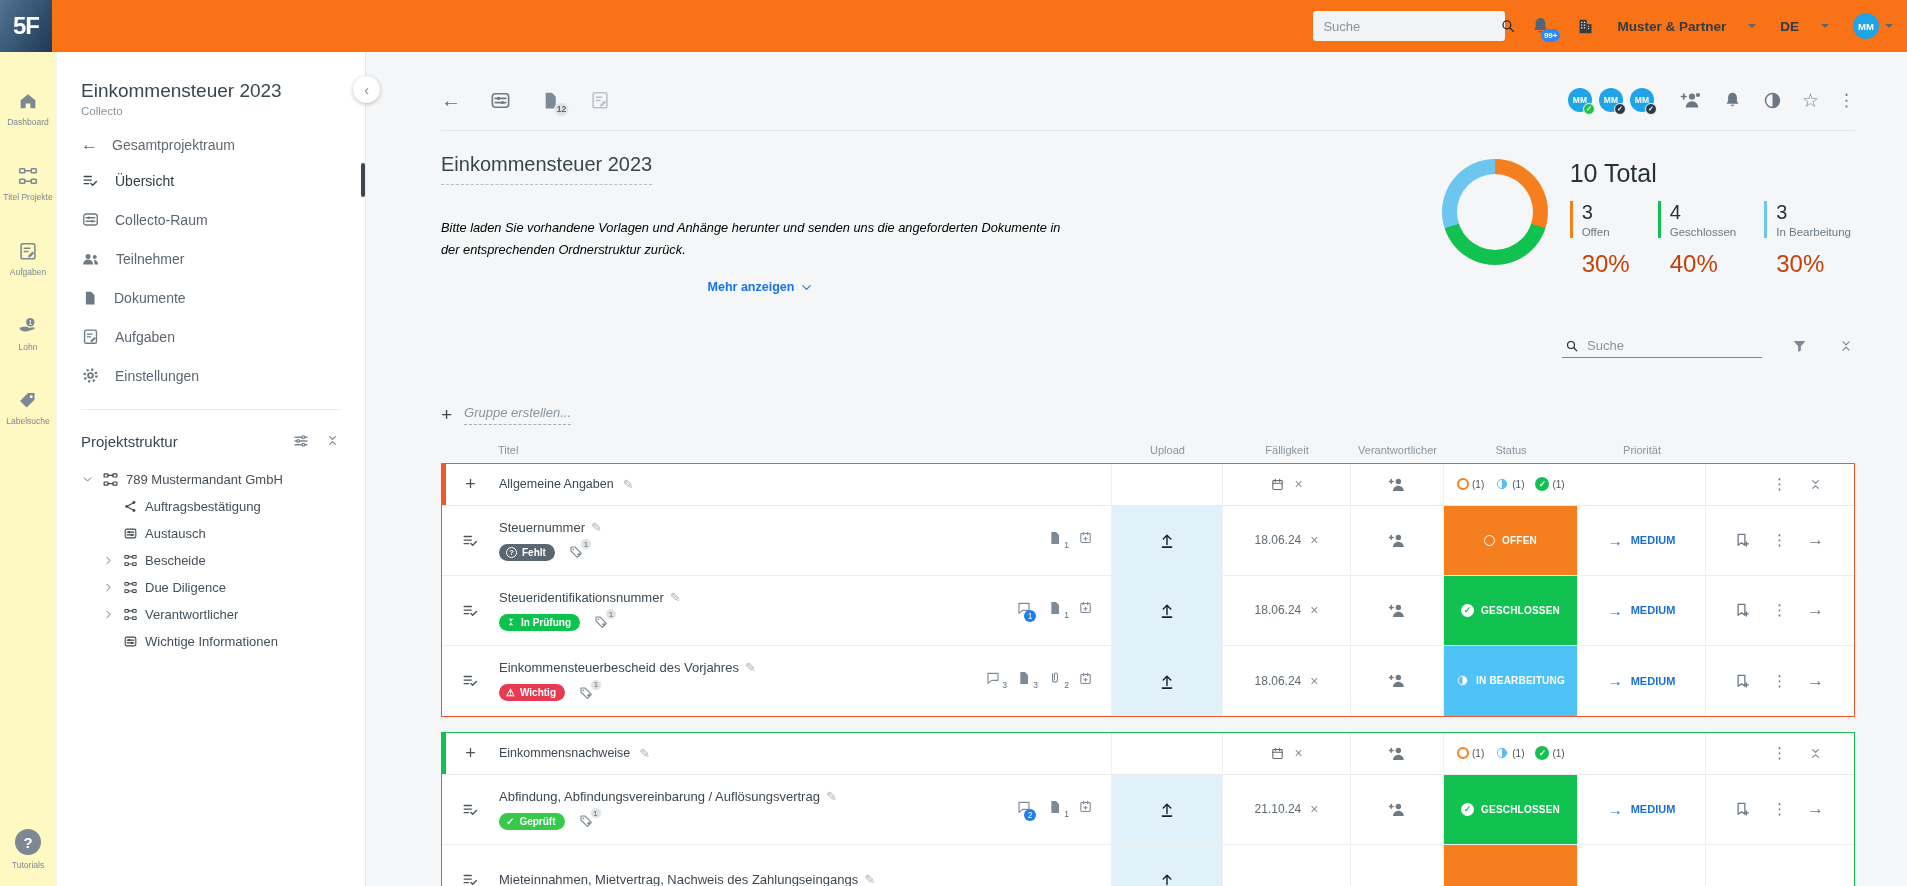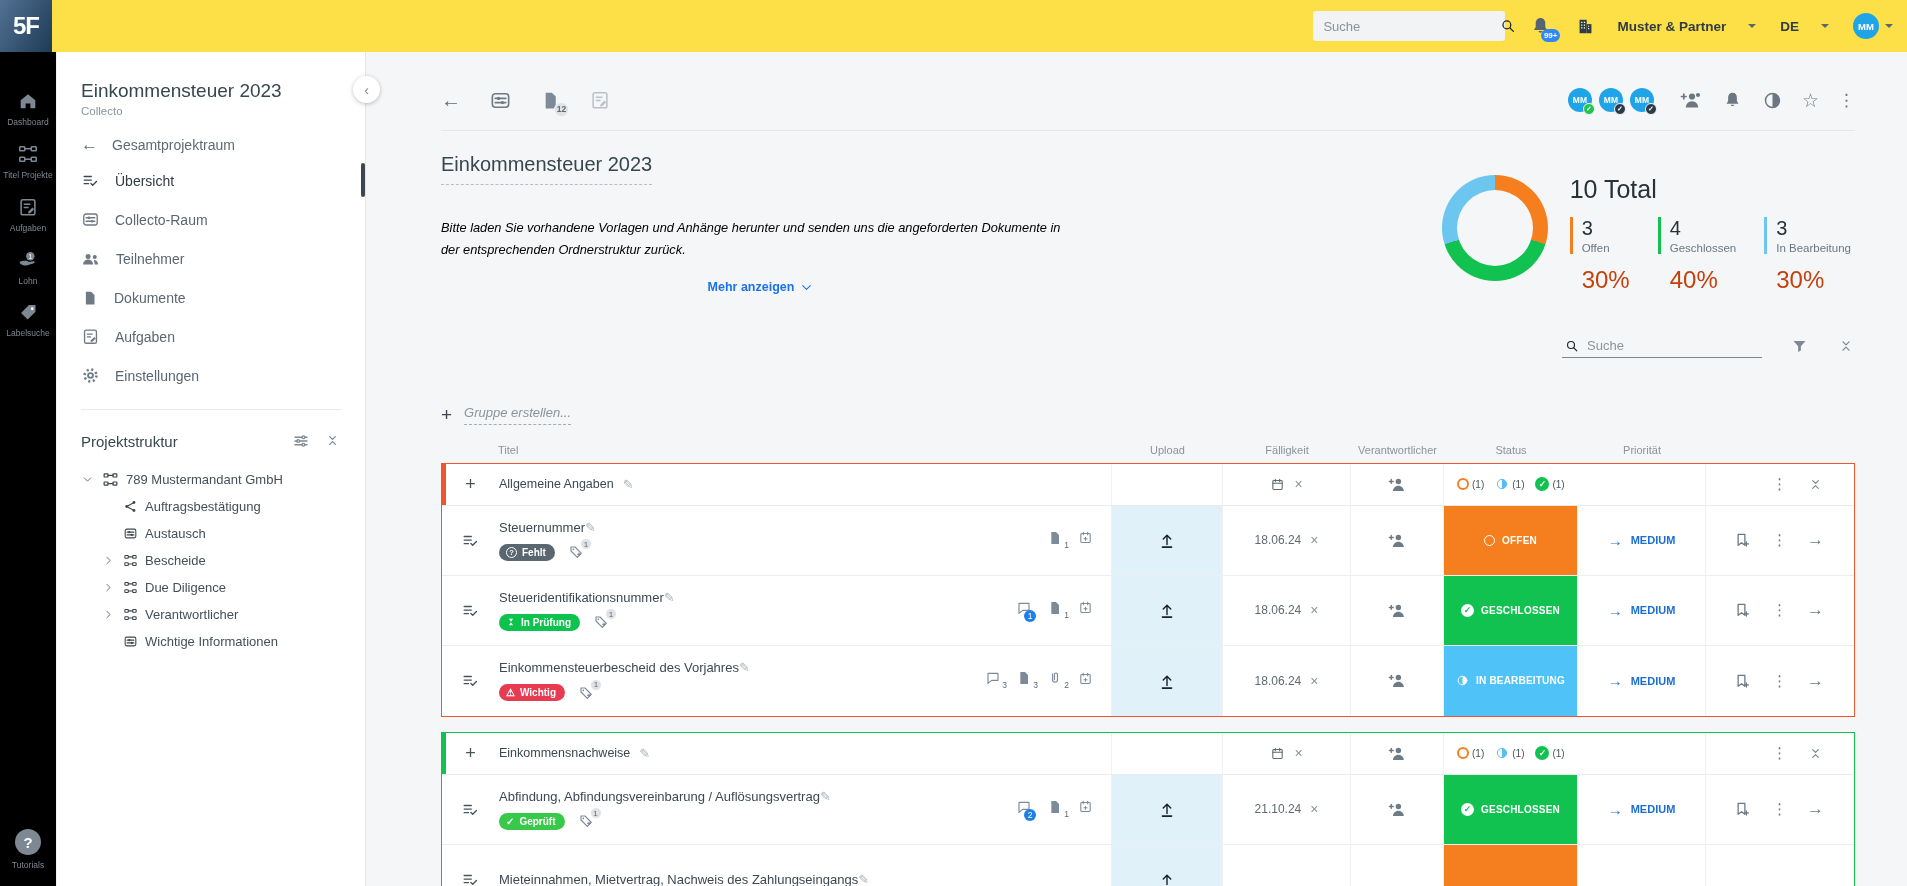--- a/index.html
+++ b/index.html
@@ -3,38 +3,38 @@
 <meta charset="utf-8">
 <style>
   *{box-sizing:border-box;margin:0;padding:0}
   html,body{width:1907px;height:886px;overflow:hidden}
   body{font-family:"Liberation Sans",sans-serif;background:#fff;color:#3c4852;font-size:13px}
   svg{display:block}
   .st{fill:none;stroke:currentColor;stroke-width:1.7;stroke-linecap:round;stroke-linejoin:round}
   .fl{fill:currentColor;stroke:none}
 
   
-  .topbar{height:52px;display:flex;align-items:center;background:#fde047;position:relative;z-index:40}
+  .topbar{height:52px;display:flex;align-items:center;background:#f97316;position:relative;z-index:40}
   .logo{width:52px;height:52px;background:linear-gradient(120deg,#527294 0%,#2c4a68 55%,#1b3ank 100%);background:linear-gradient(120deg,#527294,#1d3a55);color:#fff;font-size:24px;font-weight:bold;display:flex;align-items:center;justify-content:center;letter-spacing:-1px}
   .topbar-right{margin-left:auto;display:flex;align-items:center;gap:24px;padding-right:14px}
   .search-pill{width:192px;height:30px;background:#f1f3f4;border-radius:3px;display:flex;align-items:center;padding:0 10px;color:#20262b}
   .search-pill input{flex:1;border:none;outline:none;background:transparent;font-size:13px;color:#3c4852;font-family:"Liberation Sans",sans-serif}
   .search-pill input::placeholder{color:#8a949c}
   .bell-wrap{position:relative;color:#566370}
   .bell-badge{position:absolute;right:-8px;bottom:-4px;background:#2f88f6;color:#fff;font-size:8px;font-weight:bold;border-radius:8px;padding:2px 3px;min-width:16px;text-align:center}
   .org,.lang{display:flex;align-items:center;gap:22px;font-weight:bold;font-size:13.5px;color:#2f3b45}
   .caret{width:0;height:0;border:4px solid transparent;border-top-color:#5a6672;margin-top:4px}
   .avatar{width:26px;height:26px;border-radius:50%;background:#1fa4e8;color:#fff;font-size:9.5px;font-weight:bold;display:flex;align-items:center;justify-content:center;position:relative;flex:none}
   .user-wrap{display:flex;align-items:center;gap:6px}
 
   
   .shell{display:flex;height:834px}
 
   
-  .rail{width:56px;background:#000000;display:flex;flex-direction:column;padding-top:38px;gap:16px;position:relative;flex:none}
+  .rail{width:56px;background:#fef9c3;display:flex;flex-direction:column;align-items:center;padding-top:38px;gap:38px;position:relative;flex:none}
   .rail-item{display:flex;flex-direction:column;align-items:center;gap:5px;color:#7d8893;font-size:8.5px;cursor:pointer}
   .rail-bottom{position:absolute;bottom:16px;left:0;width:56px;display:flex;flex-direction:column;align-items:center;gap:5px;color:#7d8893;font-size:8.5px}
   .qcircle{width:26px;height:26px;border-radius:50%;background:#7d8893;color:#fff;font-size:15px;font-weight:bold;display:flex;align-items:center;justify-content:center}
   .coin{position:relative}
 
   
   .sidebar{width:310px;background:#fff;border-left:1px solid #f0f2f3;border-right:1px solid #e4e7e9;box-shadow:1px 0 3px rgba(0,0,0,.04);padding-top:28px;position:relative;flex:none}
   .sb-pad{padding:0 24px}
   .sb-title{font-size:19px;color:#37474f;font-weight:500}
   .sb-sub{font-size:11.5px;color:#8a949c;margin-top:3px}
@@ -68,21 +68,21 @@
   .avchk{position:absolute;right:-3px;bottom:-3px;width:12px;height:12px;border-radius:50%;color:#fff;font-size:7px;display:flex;align-items:center;justify-content:center;border:1.5px solid #f5f6f7}
   .avchk.green{background:#21c24e}
   .avchk.dark{background:#2b3a4a}
   .av-group{display:flex;gap:7px;margin-right:6px}
   .hdr-divider{border-bottom:1px solid #e4e6e8;margin-top:18px}
 
   .header-sec{display:flex;justify-content:space-between;margin-top:22px}
   .page-title{display:inline-block;font-size:20px;color:#37474f;border-bottom:1px dashed #b6bec5;padding-bottom:8px}
   .desc{margin-top:32px;width:640px;font-style:italic;font-size:12.8px;color:#000000;line-height:1.75}
   .mehr{margin-top:18px;width:640px;text-align:center;color:#1a73e8;font-size:12.5px;font-weight:bold;display:flex;align-items:center;justify-content:center;gap:5px;cursor:pointer}
-  .hs-right{display:flex;gap:22px;align-items:flex-start;margin-top:22px;padding-right:4px}
+  .hs-right{display:flex;gap:22px;align-items:flex-start;margin-top:6px;padding-right:4px}
   .donut{width:106px;height:106px;border-radius:50%;position:relative;flex:none}
   .donut::after{content:"";position:absolute;inset:15px;background:#f5f6f7;border-radius:50%}
   .sum-total{font-size:25px;color:#263238}
   .stat-row{display:flex;gap:28px;margin-top:13px}
   .stat-bar{border-left:3px solid;padding-left:9px}
   .stat-val{font-size:20px;color:#263238}
   .stat-lbl{font-size:11.5px;color:#6b7881;margin-top:2px;white-space:nowrap}
   .stat-pct{font-size:24px;color:#c2410c;margin-top:12px;padding-left:12px}
   .bar-open{border-color:#f57f1f}
   .bar-closed{border-color:#12c250}
@@ -112,21 +112,21 @@
   .group.orange .gbar{background:#f0562b}
   .group.green .gbar{background:#12c250}
   .trow{height:70px;border-bottom:1px solid #eceef0}
   .group .grow:last-child{border-bottom:none}
   .cell{display:flex;align-items:center;justify-content:center;color:#6e7a84}
   .cell.sep{border-left:1px solid #eef0f2}
   .c-icon{color:#49535b}
   .c-title{justify-content:flex-start;padding-right:18px;overflow:hidden}
   .t-cols{flex:1;display:flex;justify-content:space-between;align-items:center;min-width:0}
   .t-left{display:flex;flex-direction:column;gap:9px;min-width:0}
-  .t-line1{display:flex;align-items:flex-end;gap:0;font-size:13px;color:#3c4852;white-space:nowrap}
+  .t-line1{display:flex;align-items:flex-end;gap:6px;font-size:13px;color:#3c4852;white-space:nowrap}
   .pencil{color:#aab3ba;font-size:13px}
   .t-line2{display:flex;align-items:center;gap:13px}
   .g-title{display:flex;align-items:center;gap:9px;font-size:12.5px;color:#3c4852}
   .metas{display:flex;align-items:center;gap:15px;color:#7d8a97;align-self:flex-end;margin-bottom:15px}
   .mi{position:relative}
   .mi .cnt{position:absolute;right:-6px;bottom:-4px;font-size:8.5px;color:#5f6a73}
   .mi .cnt.blue{background:#1f7fe8;color:#fff;border-radius:50%;width:12px;height:12px;display:flex;align-items:center;justify-content:center;right:-4px;bottom:-6px}
   .badge{display:inline-flex;align-items:center;gap:5px;padding:3px 9px 3px 7px;border-radius:10px;color:#fff;font-size:10px;font-weight:bold;white-space:nowrap}
   .badge--missing{background:#5b6770}
   .badge--review{background:#0ec24e}

